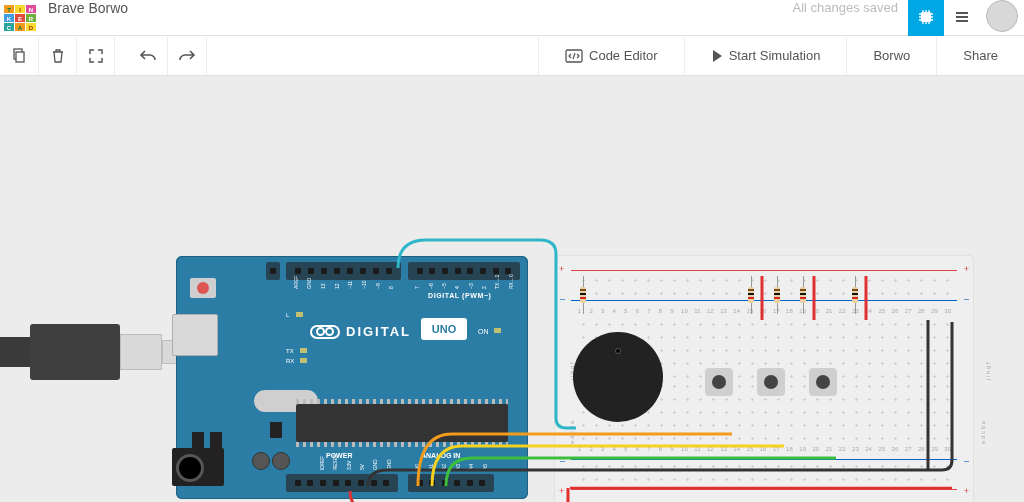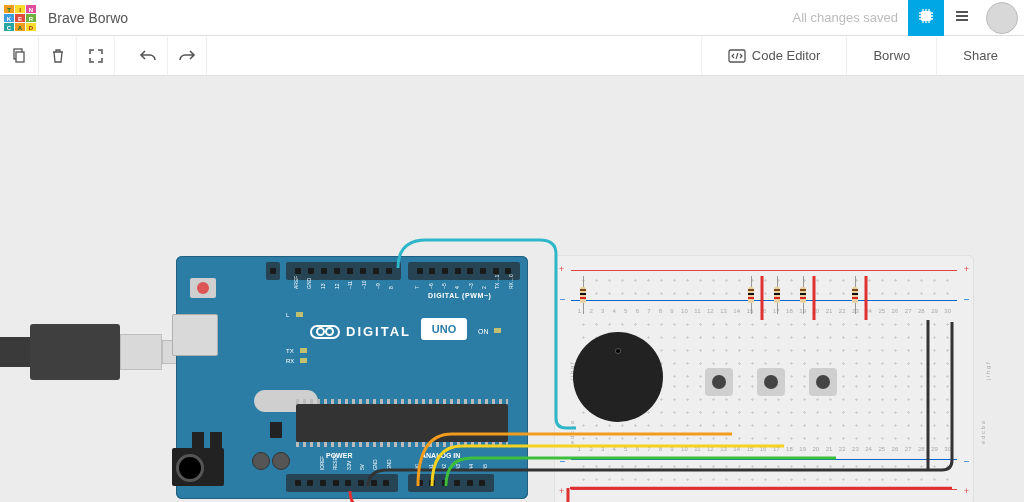--- a/index.html
+++ b/index.html
@@ -1,18 +1,18 @@
 <!DOCTYPE html>
 <html><head>
 <meta charset="utf-8">
 <style>
   * { box-sizing: border-box; margin: 0; padding: 0; }
   body { font-family: "Helvetica Neue", Arial, sans-serif; font-size: 13px; color: #333; background: #ececec; }
   
-  .topbar { display: flex; align-items: center; background: #fff; height: 36px; border-bottom: 1px solid #e0e0e0; }
+  .topbar { display: flex; background: #fff; height: 36px; border-bottom: 1px solid #e0e0e0; }
   .logo { width: 42px; height: 36px; display: flex; align-items: center; justify-content: center; }
   .project-title { font-size: 14px; color: #555; padding-left: 6px; flex: 0 0 auto; }
   .spacer { flex: 1 1 auto; }
   .save-status { color: #bbb; font-size: 13px; margin-right: 10px; }
   .view-tabs { display: flex; }
   .view-tab { width: 36px; height: 36px; display: flex; align-items: center; justify-content: center; cursor: pointer; }
   .view-tab.active { background: #00a7e5; color: #fff; }
   .avatar { width: 32px; height: 32px; border-radius: 50%; background: #d8d8d8; margin: 0 6px; border: 1px solid #bbb; }
   
   .toolbar-row { display: flex; align-items: center; background: #fff; height: 40px; border-bottom: 1px solid #e0e0e0; }
@@ -193,20 +193,28 @@
 
   <div class="right-tools">
     <button class="tool-btn">
       <span class="ico">
           <svg width="18" height="14" viewBox="0 0 18 14">
             <rect x="1" y="1" width="16" height="12" rx="1.5" fill="none" stroke="#555" stroke-width="1.3"></rect>
             <path d="M6 5L4 7l2 2M12 5l2 2-2 2M10 4l-2 6" stroke="#555" stroke-width="1.2" fill="none"></path>
           </svg>
         </span>
       <span>Code Editor</span>
+    </button>
+    <button class="tool-btn">
+      <span class="ico">
+          <svg width="12" height="14" viewBox="0 0 12 14">
+            <path d="M2 1l9 6-9 6z" fill="#555"></path>
+          </svg>
+        </span>
+      <span>Start Simulation</span>
     </button>
     <button class="tool-btn">
       <span>Borwo</span>
     </button>
     <button class="tool-btn">
       <span>Share</span>
     </button>
   </div>
 </div>
 

